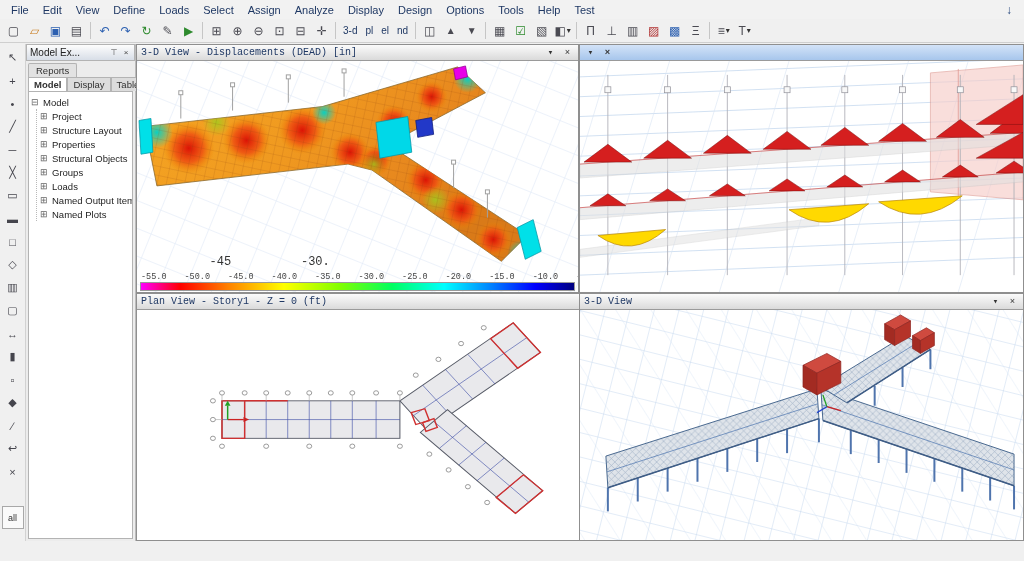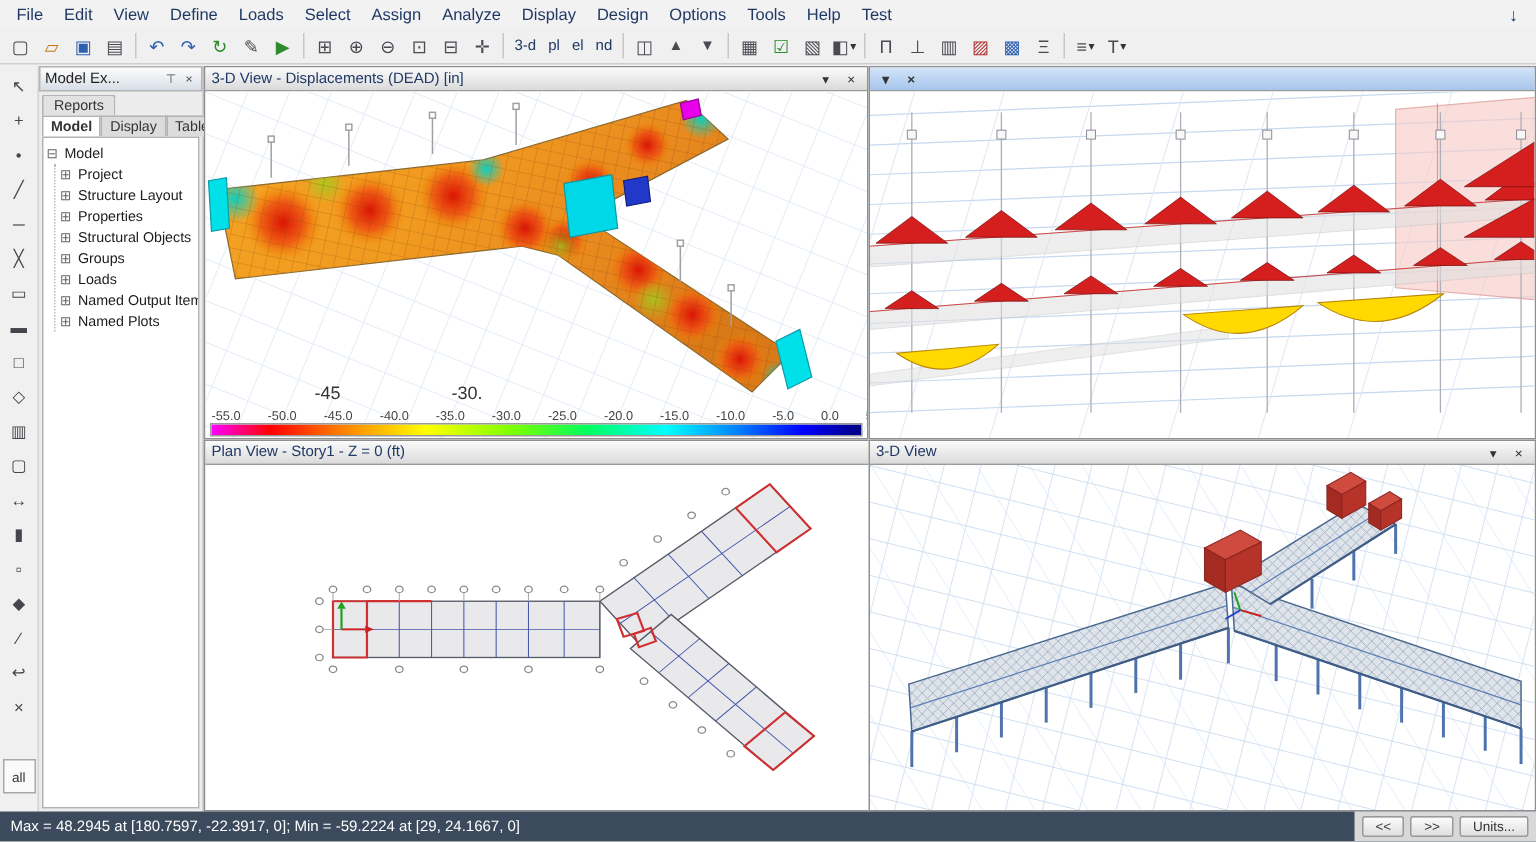--- a/index.html
+++ b/index.html
@@ -47,21 +47,21 @@
   .exp-row2 { display:flex; padding:0 2px; }
   .tab2 { font-size:9.5px; color:#333; padding:1px 5px; background:#dcdcdc;
     border:1px solid #b3b3b3; border-bottom:none; }
   .tab2.active { background:#ffffff; font-weight:bold; }
   .exp-tree { flex:1; background:#fff; border:1px solid #b3b3b3; margin:0 2px 2px 2px;
     font-size:9.5px; color:#1c1c1c; padding:3px 2px; overflow:hidden; }
   .tree-row { display:flex; align-items:center; height:14px; white-space:nowrap; }
   .tree-kids { margin-left:5px; border-left:1px dotted #b9b9b9; padding-left:3px; }
   .tree-box { width:10px; font-size:9px; color:#666; margin-right:2px; flex:none; }
   
-  .viewports { flex:1; position:relative; background:#fff; }
+  .viewports { flex:1; position:relative; background:#fff;font-family:Liberation Mono, monospace; }
   .vp { position:absolute; border:1px solid #8f8f8f; display:flex; flex-direction:column; background:#fff; }
   #vp-tl { left:0;   top:0;     width:443px; height:249px; }
   #vp-tr { left:443px; top:0;   right:0;     height:249px; }
   #vp-bl { left:0;   top:249px; width:504px; bottom:0; }
   #vp-br { left:443px; top:249px; right:0;   bottom:0; }
   .vp-title { height:16px; flex:none; display:flex; align-items:center; gap:4px;
     font-size:10px; color:#1f3864; background:linear-gradient(#fbfbfb,#dadada);
     border-bottom:1px solid #9a9a9a; padding:0 4px; }
   .vp.active .vp-title { background:linear-gradient(#d3e3f8,#a7c6ec); font-weight:bold; color:#10305e; }
   .vp-title .t { flex:1; white-space:nowrap; overflow:hidden; }
@@ -615,22 +615,14 @@
               <line x1="248" y1="98" x2="244" y2="86" stroke="#22a022"></line>
               <line x1="248" y1="98" x2="238" y2="104" stroke="#2244cc"></line>
             </g>
           </svg>
         </div>
       </div>
 
     </div>
   </div>
 
-  <div class="statusbar">
-    <span>Max = 48.2945 at [180.7597, -22.3917, 0];   Min = -59.2224 at [29, 24.1667, 0]</span>
-    <div class="status-right">
-      <span class="status-btn">&lt;&lt;</span>
-      <span class="status-btn">&gt;&gt;</span>
-      <span class="status-btn">Units...</span>
-    </div>
-  </div>
 
 </div>
 
 </body></html>

